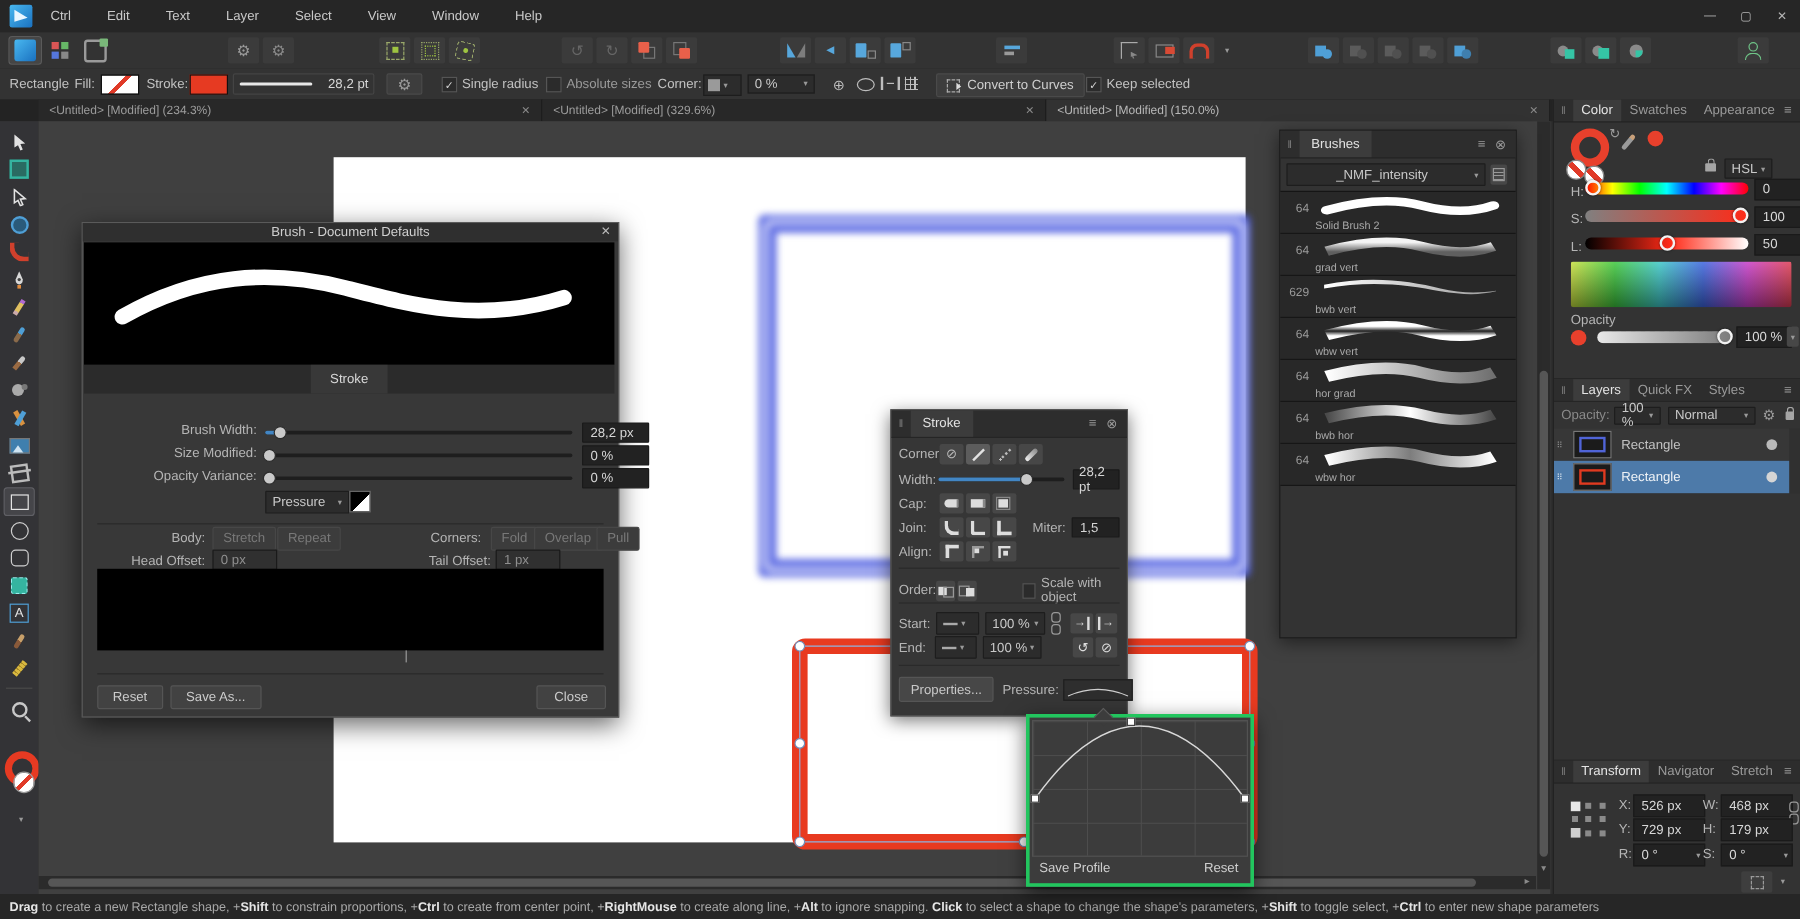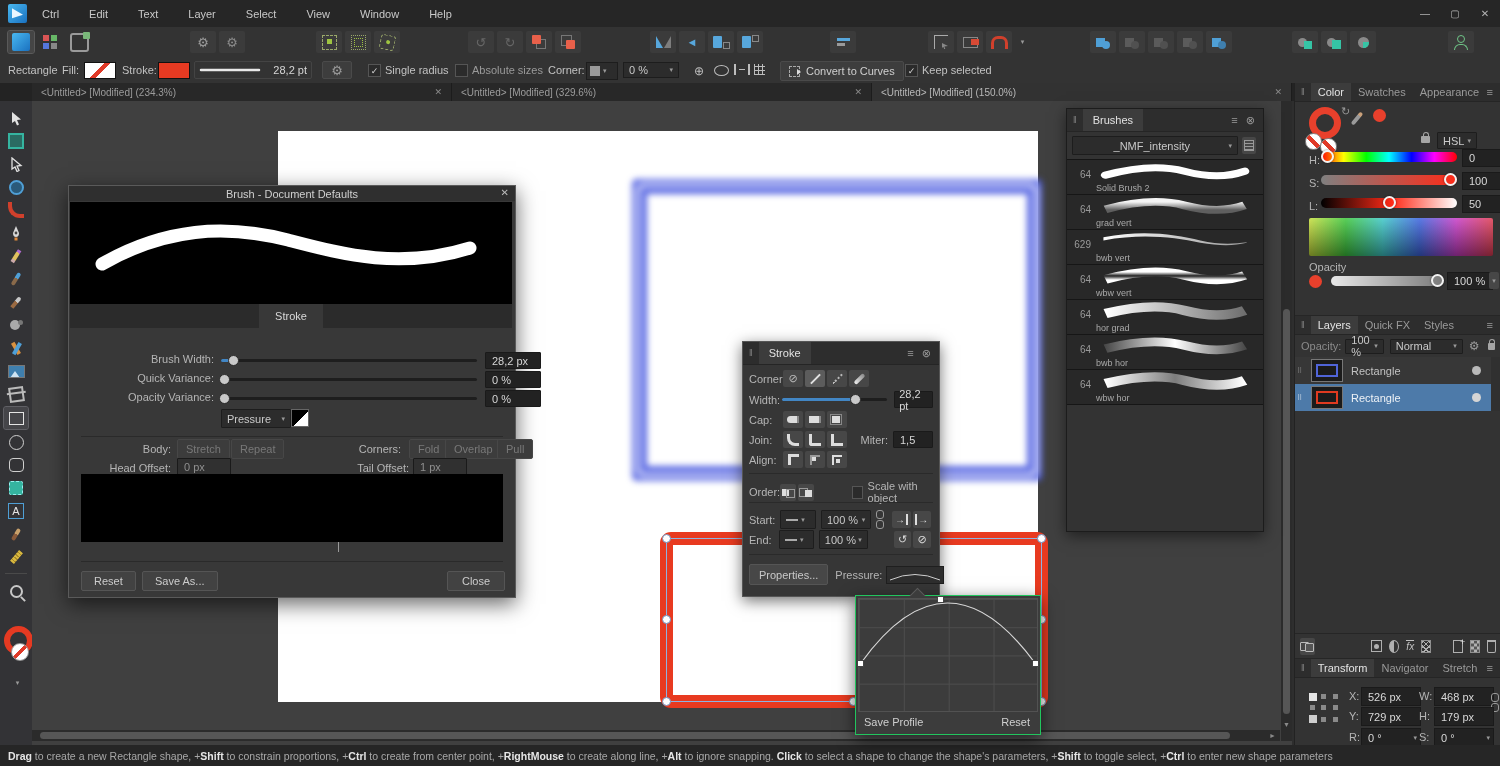--- a/index.html
+++ b/index.html
@@ -78,21 +78,21 @@
                 box-shadow:0 6px 20px rgba(0,0,0,.6);}
   #bd-title{height:15px;background:#2f2f2f;display:flex;align-items:center;justify-content:center;position:relative;color:#cfcfcf;font-size:11px;}
   #bd-close{position:absolute;right:6px;top:1px;color:#bbb;font-size:10px;}
   #bd-preview{position:absolute;left:1px;top:16px;width:442px;height:102px;background:#000;}
   #bd-tabbar{position:absolute;left:1px;top:118px;width:442px;height:24px;background:#2b2b2b;display:flex;justify-content:center;}
   #bd-tab{background:#383838;padding:0 16px;display:flex;align-items:center;color:#d8d8d8;}
   .bd-lab{position:absolute;color:#b5b5b5;text-align:right;width:110px;}
   .bd-btn{height:18px;background:#424242;border:1px solid #555;border-radius:2px;display:flex;align-items:center;justify-content:center;padding:0 12px;color:#cccccc;position:absolute;}
   .bd-btn.dis{background:#3c3c3c;border-color:#474747;color:#787878;padding:0 8px;}
   
-  #pressure-popup{position:absolute;left:855px;top:595px;width:184px;height:138px;background:#3c3c3c;border:1px solid #22c55e;box-shadow:0 5px 16px rgba(0,0,0,.6);}
+  #pressure-popup{position:absolute;left:855px;top:595px;width:184px;height:138px;background:#3c3c3c;border:3px solid #22c55e;box-shadow:0 5px 16px rgba(0,0,0,.6);}
   #pp-grid{position:absolute;left:2px;top:2px;width:178px;height:112px;border:1px solid #525252;
            background-image:linear-gradient(#4d4d4d 1px,transparent 1px),linear-gradient(90deg,#4d4d4d 1px,transparent 1px);
            background-size:25.2% 25.2%;}
   .pp-h{position:absolute;width:7px;height:7px;background:#fff;border:1px solid #444;box-sizing:border-box;}
   
   #brushes-panel{position:absolute;left:1066px;top:108px;width:196px;height:422px;background:#333;border:1px solid #1c1c1c;box-shadow:0 4px 14px rgba(0,0,0,.5);}
   .bitem{position:relative;height:34px;background:#282828;border-bottom:1px solid #161616;}
   .bnum{position:absolute;left:0;top:9px;width:24px;text-align:right;color:#9a9a9a;font-size:10px;}
   .bname{position:absolute;left:29px;bottom:1px;color:#a9a9a9;font-size:9px;}
   .bsvg{position:absolute;left:28px;top:1px;}
@@ -527,21 +527,21 @@
 
     <span class="bd-lab" style="left:35px;top:167px">Brush Width:</span>
     <div class="track" style="position:absolute;left:152px;top:173px;width:256px">
       <div class="tfill" style="width:12px"></div>
         <div class="thumb" style="left:7px"></div>
     </div>
     <div class="vbox" style="position:absolute;left:416px;top:166px;width:56px;box-sizing:border-box">
         <span>28,2 px</span>
       </div>
 
-    <span class="bd-lab" style="left:35px;top:186px">Quick Variance:</span>
+    <span class="bd-lab" style="left:35px;top:186px">Size Modified:</span>
     <div class="track" style="position:absolute;left:152px;top:192px;width:256px">
       <div class="thumb" style="left:-2px"></div>
     </div>
     <div class="vbox" style="position:absolute;left:416px;top:185px;width:56px;box-sizing:border-box">
         <span>0 %</span>
       </div>
 
     <span class="bd-lab" style="left:35px;top:205px">Opacity Variance:</span>
     <div class="track" style="position:absolute;left:152px;top:211px;width:256px">
       <div class="thumb" style="left:-2px"></div>
@@ -925,37 +925,20 @@
         <div class="lrow" style="top:27px;background:#4d7aa9">
           <span style="width:12px;color:#d0dce8;font-size:7px;letter-spacing:1px;margin-left:2px">⠿</span>
           <span class="lthumb" style="margin-left:2px">
               <i class="inner" style="border-color:#e03a20"></i>
             </span>
           <span style="margin-left:8px;color:#eef2f6">Rectangle</span>
           <span style="margin-left:auto;margin-right:10px;width:9px;height:9px;border-radius:50%;background:#d5d5d5"></span>
         </div>
       </div>
       <div style="height:222px"></div>
-      <div class="flex" style="height:24px;border-top:1px solid #262626;padding:0 5px">
-        <span class="sbtn">
-            <i style="width:7px;height:7px;border:1px solid #bbb;border-radius:1px"></i>
-            <i style="width:7px;height:7px;border:1px solid #bbb;border-radius:1px;margin-left:-4px;margin-top:3px;background:#555"></i>
-          </span>
-        <span style="margin-left:54px;width:13px;height:10px;border:1px solid #b0b0b0;display:inline-flex;align-items:center;justify-content:center">
-            <i style="width:5px;height:5px;border-radius:50%;background:#b0b0b0"></i>
-          </span>
-        <span style="margin-left:7px;width:11px;height:11px;border-radius:50%;border:1px solid #b0b0b0;background:linear-gradient(90deg,#b0b0b0 50%,transparent 50%)"></span>
-        <span style="margin-left:7px;color:#c0c0c0;font-style:italic;border-top:1px solid #c0c0c0;font-size:10px">fx</span>
-        <span style="margin-left:7px;width:11px;height:11px;background:repeating-linear-gradient(45deg,#b0b0b0 0 1px,transparent 1px 4px),repeating-linear-gradient(-45deg,#b0b0b0 0 1px,transparent 1px 4px);border:1px solid #909090"></span>
-        <span style="margin-left:22px;width:11px;height:11px;border:1px solid #b0b0b0;position:relative">
-            <i style="position:absolute;right:-3px;top:-4px;color:#ddd;font-size:9px;font-style:normal">+</i>
-          </span>
-        <span style="margin-left:7px;width:11px;height:11px;background:repeating-conic-gradient(#b0b0b0 0 25%,#555 0 50%) 0/6px 6px;border:1px solid #909090"></span>
-        <span class="trashico" style="margin-left:7px"></span>
-      </div>
     </div>
 
     <div style="position:relative;border-top:1px solid #262626">
       <div class="dock-tabs">
         <span class="pin">‖</span>
         <span class="dktab active">Transform</span>
         <span class="dktab">Navigator</span>
         <span class="dktab">Stretch</span>
         <span style="margin-left:auto;padding-right:8px;color:#9a9a9a">≡</span>
       </div>

